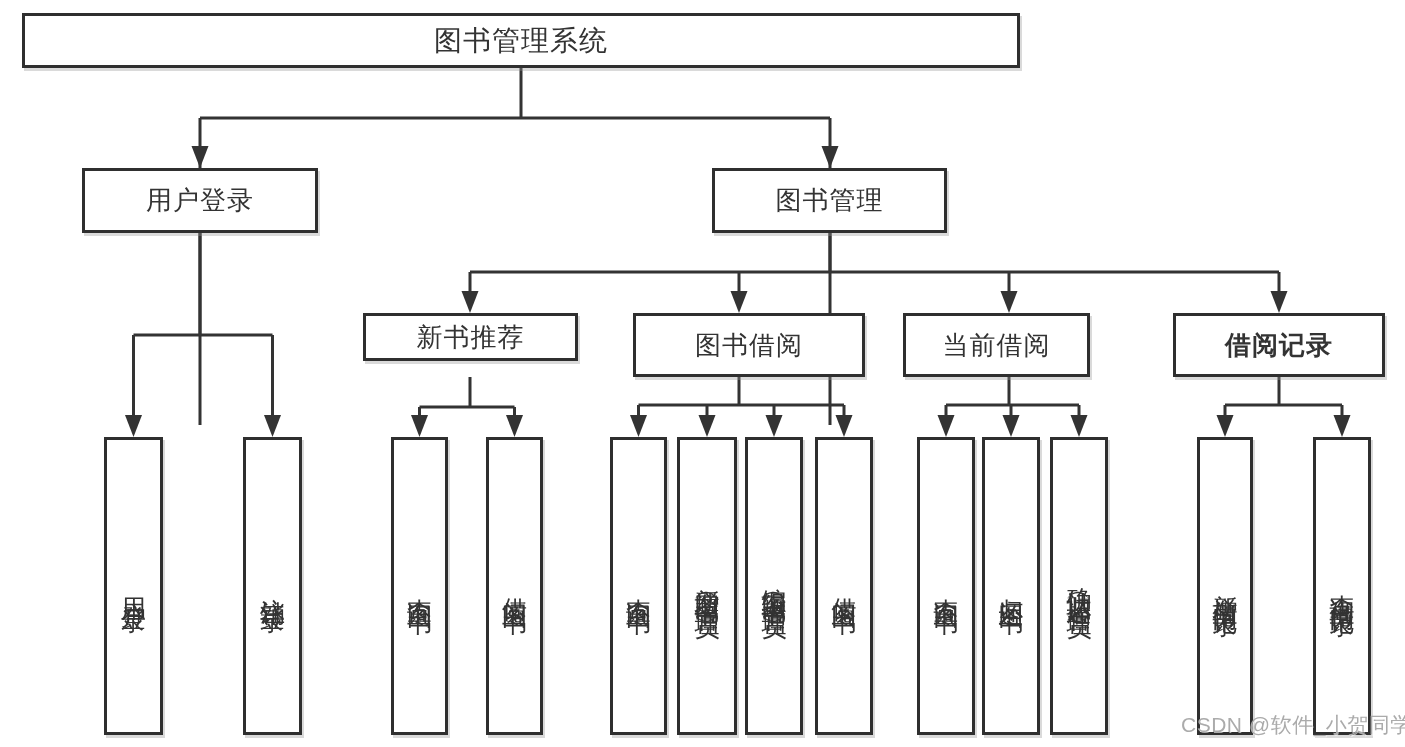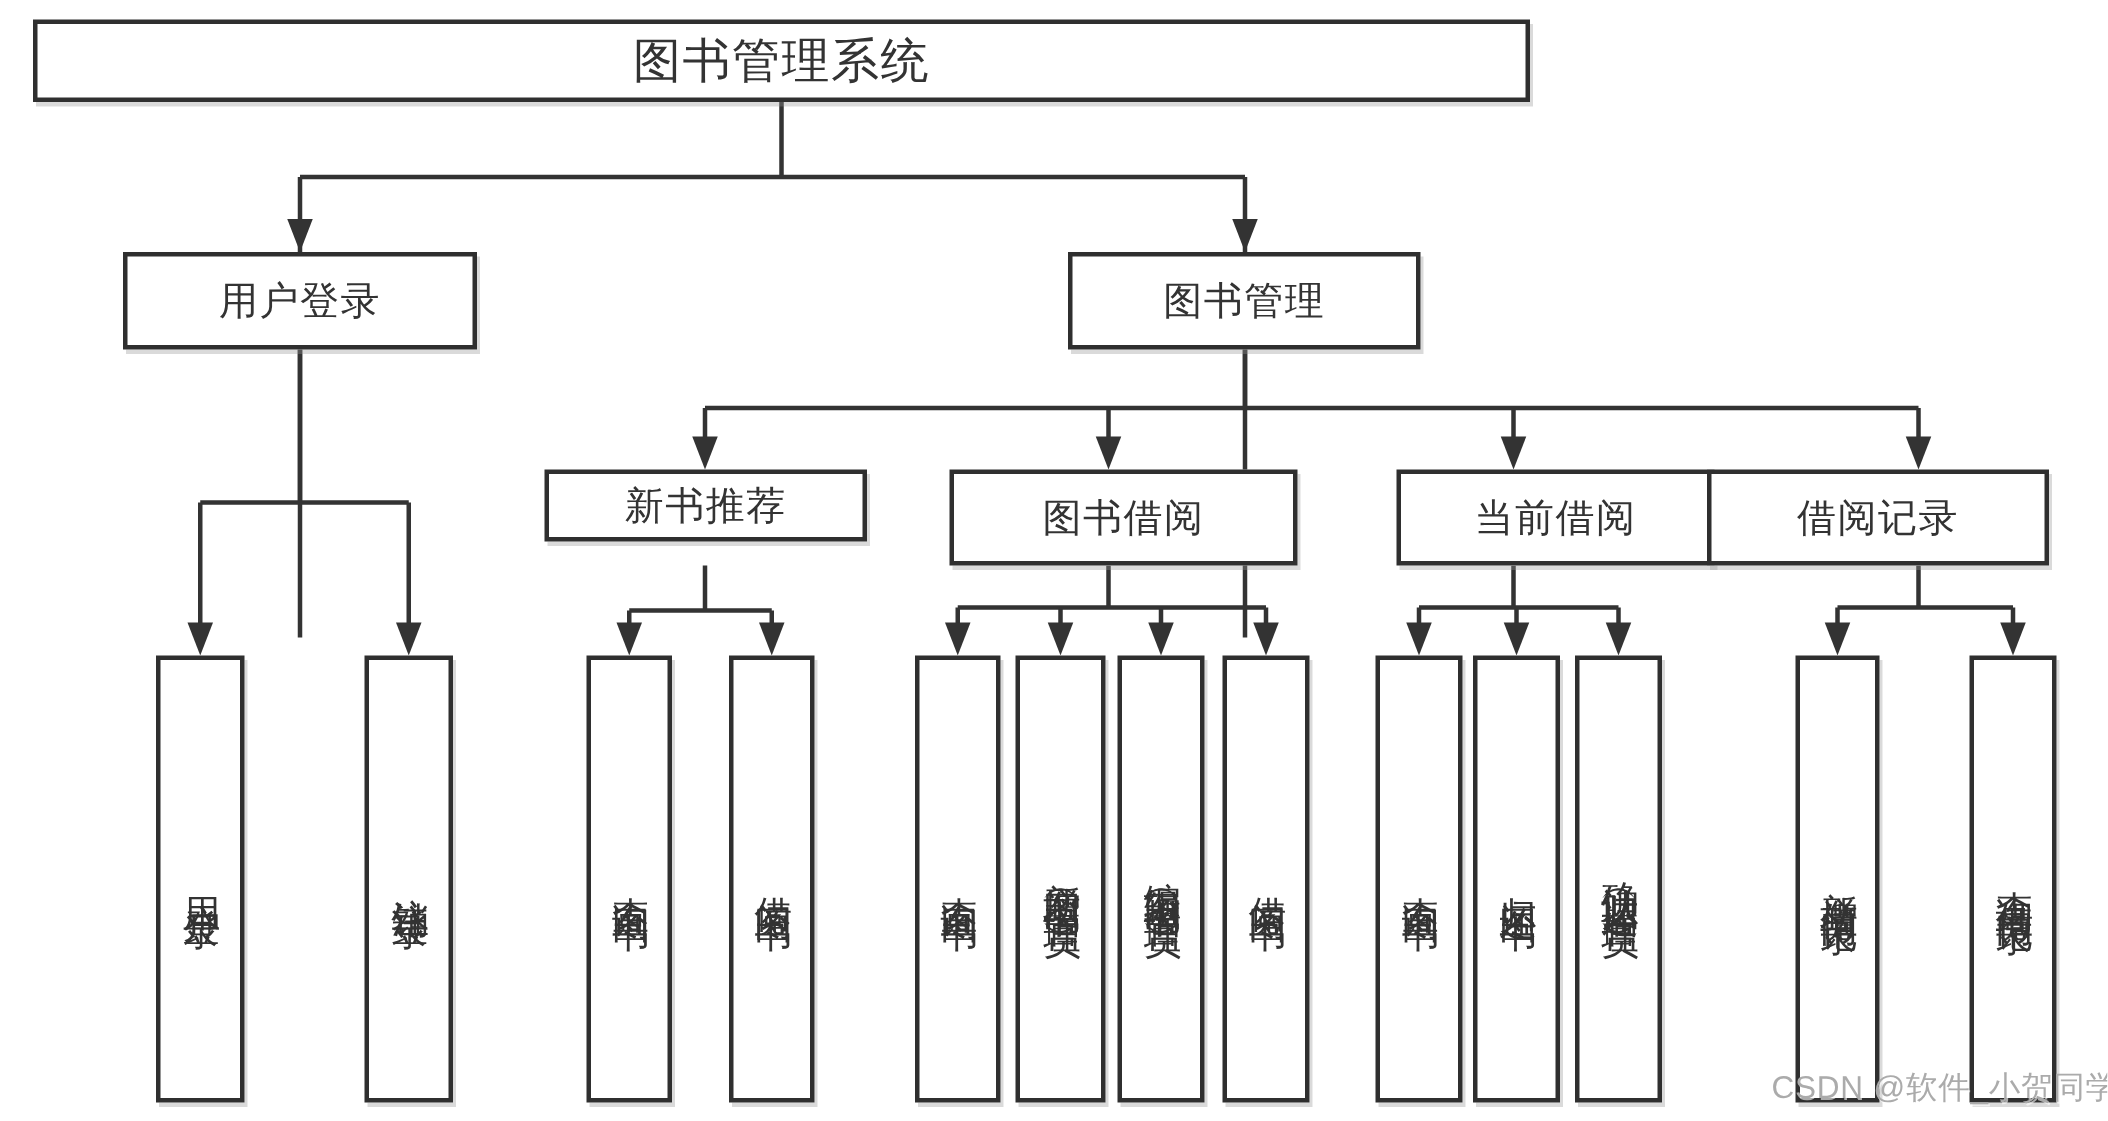--- a/index.html
+++ b/index.html
@@ -25,21 +25,21 @@
     box-sizing:border-box;
     background:#ffffff;
     border:3px solid #2f2f2f;
     box-shadow:2px 3px 0 rgba(150,150,150,0.35);
     display:flex;align-items:center;justify-content:center;
     color:#333333;
     z-index:2;
   }
   .node.root{
     left:22px;top:13px;width:998px;height:55px;
-    font-size:32px;letter-spacing:1px;
+    font-size:28px;letter-spacing:1px;
   }
   .node.branch{
     font-size:26px;letter-spacing:1px;
   }
   .node.leaf{
     top:437px;height:298px;
     writing-mode:vertical-rl;
     font-size:25px;letter-spacing:4px;
     line-height:1;
     text-align:center;
@@ -119,24 +119,24 @@
   <div class="node branch" style="left:712px;top:168px;width:235px;height:65px;">
     <span>图书管理</span>
   </div>
 
   <div class="node branch" style="left:363px;top:313px;width:215px;height:48px;">
     <span>新书推荐</span>
   </div>
   <div class="node branch" style="left:633px;top:313px;width:232px;height:64px;">
     <span>图书借阅</span>
   </div>
-  <div class="node branch" style="left:903px;top:313px;width:212px;height:64px;margin-left:28px;">
+  <div class="node branch" style="left:903px;top:313px;width:187px;height:64px;">
     <span>当前借阅</span>
   </div>
-  <div class="node branch" style="left:1138px;top:313px;width:228px;height:64px;">
+  <div class="node branch" style="left:1173px;top:313px;width:212px;height:64px;font-weight:bold;">
     <span>借阅记录</span>
   </div>
 
   <div class="node leaf" style="left:104px;width:59px;">
     <span>用户登录</span>
   </div>
   <div class="node leaf" style="left:243px;width:59px;">
     <span>注销登录</span>
   </div>
   <div class="node leaf" style="left:391px;width:57px;">

